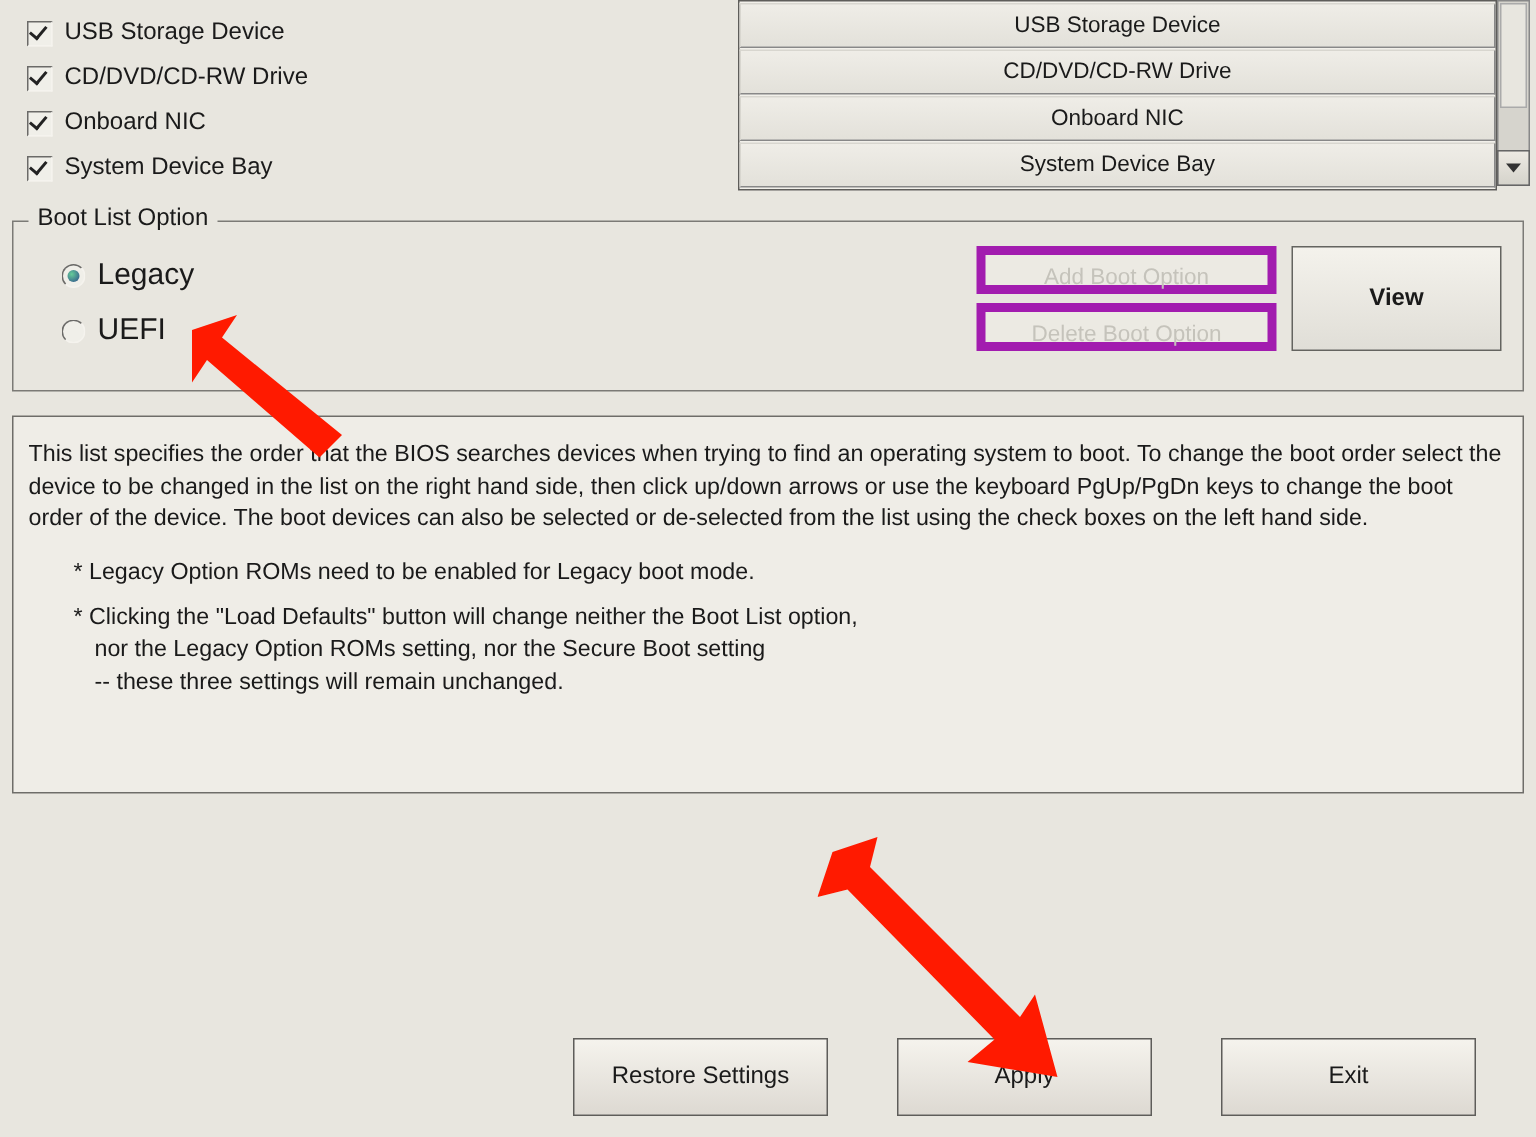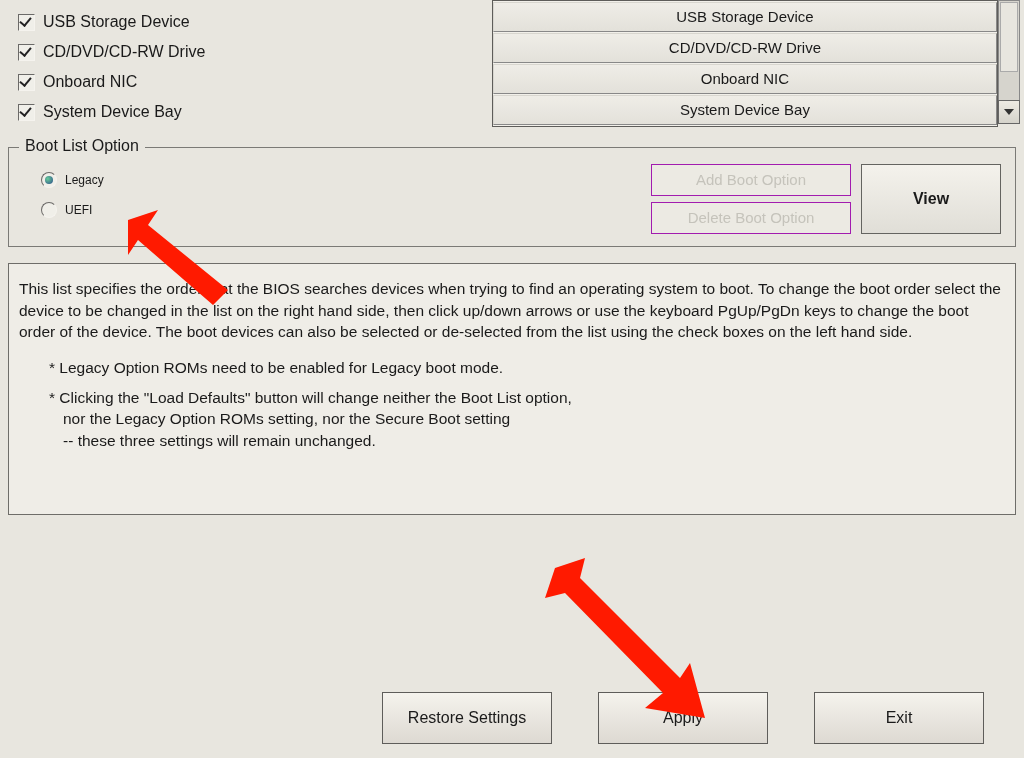--- a/index.html
+++ b/index.html
@@ -134,21 +134,21 @@
       display: flex;
       flex-direction: column;
       gap: 14px;
       padding-top: 6px;
       padding-left: 6px;
     }
     .radio-row {
       display: flex;
       align-items: center;
       gap: 8px;
-      font-size: 12px;
+      font-size: 20px;
       padding-left: 12px;
     }
     .radio-circle {
       width: 16px;
       height: 16px;
       border-radius: 50%;
       border: 1px solid #6b6a68;
       border-right-color: #f5f3ee;
       border-bottom-color: #f5f3ee;
       background: #f0efe9;
@@ -173,21 +173,21 @@
       align-items: stretch;
     }
     .stacked {
       display: flex;
       flex-direction: column;
       gap: 6px;
     }
     .ghost-btn {
       width: 200px;
       height: 32px;
-      border: 1px solid #a21caf;
+      border: 6px solid #a21caf;
       background: #eceae3;
       color: #c5c3bb;
       font-size: 15px;
       text-align: center;
       line-height: 30px;
     }
     .view-btn {
       width: 140px;
       border: 1px solid #646460;
       background: linear-gradient(#f4f2ec,#e0ded7);

